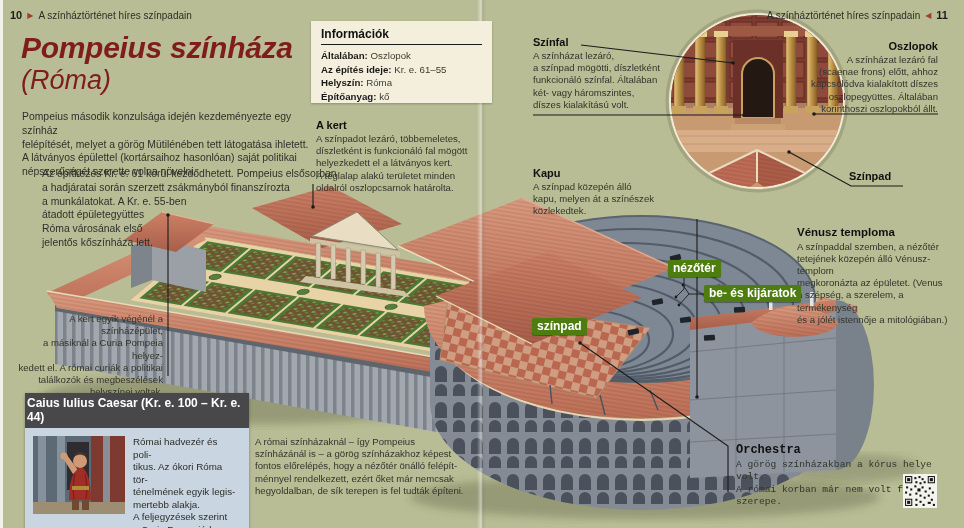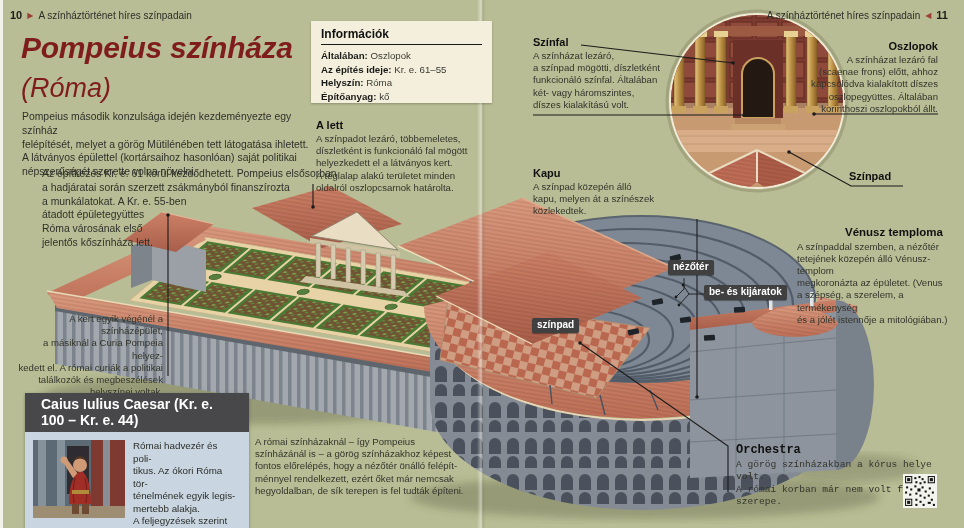--- a/index.html
+++ b/index.html
@@ -10,50 +10,50 @@
   .gutter{position:absolute;left:477px;top:0;width:9px;height:100%;z-index:3;
     background:linear-gradient(90deg,rgba(120,120,90,0) 0%,rgba(255,255,255,.45) 45%,rgba(110,110,80,.18) 65%,rgba(120,120,90,0) 100%);}
   .tx{position:absolute;z-index:4;}
   .hdr{top:9px;font-size:10px;color:#2c2e26;}
   .hdr .pg{font-weight:bold;font-size:11px;color:#1d1d1b;}
   .hdr .arr{color:#9c4036;font-size:8px;vertical-align:1px;padding:0 5px;}
   .hdr-l{left:10px;}
   .hdr-r{right:16px;}
   .title-block{left:21px;top:33px;color:#7f1d1d;font-style:italic;}
   .title-block h1{margin:0;font-size:30px;line-height:1.02;letter-spacing:-.3px;}
-  .title-block .sub{font-size:27px;line-height:1.05;margin-top:10px;}
+  .title-block .sub{font-size:27px;line-height:1.05;margin-top:2px;}
   .intro{font-size:10.4px;line-height:1.33;color:#2f3129;white-space:pre-line;}
   .p1{left:22px;top:110px;width:302px;}
   .p2{left:22px;top:167px;width:302px;margin-left:20px;}
   .infobox{left:311px;top:21px;width:161px;background:#f3efdc;padding:6px 10px 0;
            box-shadow:0 1px 2px rgba(60,60,40,.35);}
   .ib-title{font-size:12px;font-weight:bold;color:#111;border-bottom:1.5px solid #1a1a1a;
             padding-bottom:3px;margin-bottom:4px;}
   .irow{font-size:9.7px;line-height:13.6px;color:#3a3b33;}
   .irow b{color:#191917;}
   .ann-h{font-size:11px;font-weight:bold;color:#101010;margin-bottom:2px;line-height:1.1;}
   .ann-t,.note{font-size:9.6px;line-height:1.27;color:#33352b;white-space:pre-line;}
   .kert{left:316px;top:119px;width:166px;}
   .szinfal{left:533px;top:36px;width:142px;}
   .kapu{left:533px;top:119px;width:142px;margin-top:48px;}
   .oszlopok{left:778px;top:40px;width:160px;text-align:right;}
   .szinpad-label{left:849px;top:170px;width:60px;font-size:11px;}
   .venusz{left:797px;top:226px;width:168px;}
-  .venusz .ann-h{font-size:11.5px;margin-left:48px;}
+  .venusz .ann-h{font-size:11.5px;}
   .curia{left:13px;top:313px;width:150px;text-align:right;}
   .roman{left:255px;top:436px;width:216px;}
   .orchestra{left:736px;top:444px;width:205px;font-family:Liberation Mono, monospace;}
   .orchestra .ann-h{font-size:12px;}
-  .chip{position:absolute;z-index:5;background:#404040;color:#fff;font-size:10px;font-weight:bold;
+  .chip{position:absolute;z-index:5;background:#4d7c0f;color:#fff;font-size:12px;font-weight:bold;
         padding:2px 5px 3px;border-radius:2px;box-shadow:0 1px 1px rgba(0,0,0,.35);line-height:1;}
   .c-nezoter{left:668px;top:260px;}
   .c-kijarat{left:704px;top:285px;}
   .c-szinpad{left:532px;top:318px;}
   .caesar{left:25px;top:393px;width:224px;box-shadow:0 1px 3px rgba(50,50,35,.4);}
-  .cz-h{background:#48484a;color:#fff;font-size:14px;font-weight:bold;padding:3px 16px 4px;}
+  .cz-h{background:#48484a;color:#fff;font-size:12px;font-weight:bold;padding:3px 2px 4px;}
   .cz-b{background:#c9d6e1;padding:8px;display:flex;gap:8px;}
   .cz-t{font-size:9.8px;line-height:1.28;color:#2b2d29;white-space:pre-line;width:104px;}
   .qr{position:absolute;left:903px;top:474px;z-index:5;}
 </style>
 </head>
 <body>
 
 <div class="page">
 
   <svg class="illus" width="964" height="528" viewBox="0 0 964 528">
@@ -356,21 +356,21 @@
 
   <div class="tx infobox">
     <div class="ib-title">Információk</div>
     <div class="irow"><b>Általában:</b> <span>Oszlopok</span></div>
     <div class="irow"><b>Az építés ideje:</b> <span>Kr. e. 61–55</span></div>
     <div class="irow"><b>Helyszín:</b> <span>Róma</span></div>
     <div class="irow"><b>Építőanyag:</b> <span>kő</span></div>
   </div>
 
   <div class="tx kert">
-    <div class="ann-h">A lett</div>
+    <div class="ann-h">A kert</div>
     <div class="ann-t">A színpadot lezáró, többemeletes,
 díszletként is funkcionáló fal mögött
 helyezkedett el a látványos kert.
 A téglalap alakú területet minden
 oldalról oszlopcsarnok határolta.</div>
   </div>
 
   <div class="tx szinfal">
     <div class="ann-h">Színfal</div>
     <div class="ann-t">A színházat lezáró,

